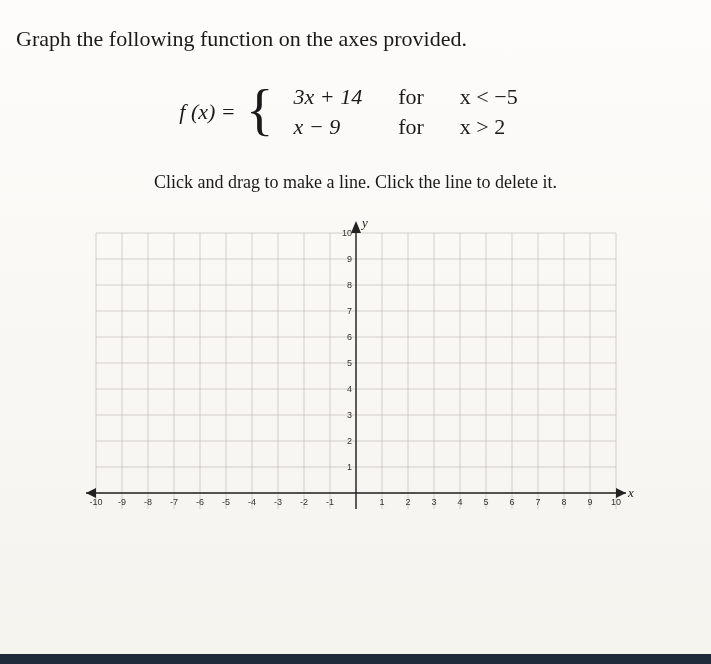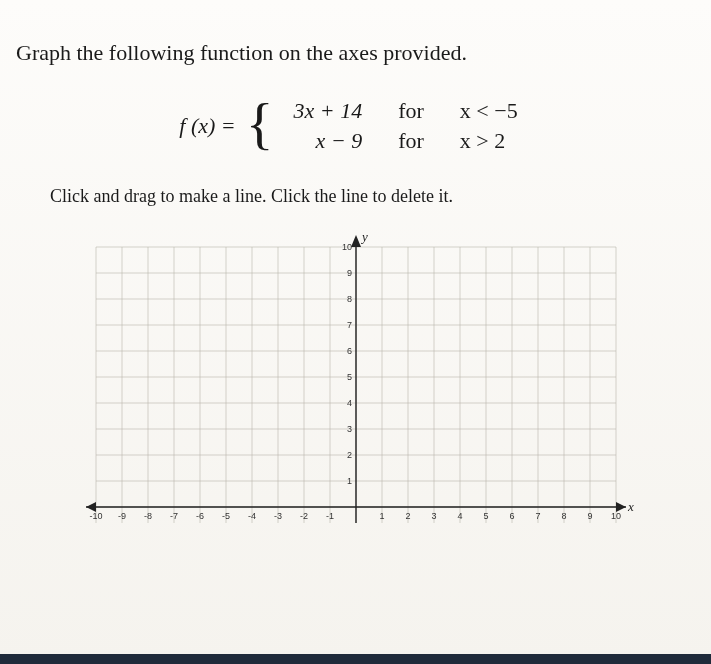--- a/index.html
+++ b/index.html
@@ -14,21 +14,21 @@
   }
   .page {
     background: linear-gradient(to bottom, #fdfcfa 0%, #f5f3ee 100%);
     padding: 20px 10px 0 10px;
     height: 100%;
     box-sizing: border-box;
   }
   .prompt {
     font-size: 22px;
     color: #1a1a1a;
-    margin: 20px 0 30px 6px;
+    margin: 6px 0 30px 6px;
   }
   .equation {
     text-align: center;
     font-size: 22px;
     color: #1a1a1a;
     margin: 18px auto 28px auto;
     display: flex;
     justify-content: center;
     align-items: center;
   }
@@ -48,24 +48,25 @@
     display: inline-block;
     text-align: left;
   }
   .pieces table {
     border-collapse: collapse;
   }
   .pieces td {
     padding: 2px 14px;
     font-size: 22px;
   }
-  .pieces .expr { font-style: italic; text-align: right; }
+  .pieces .expr { font-style: italic; }
   .pieces .for { font-style: normal; padding-left: 22px; padding-right: 22px;}
   .pieces .cond { }
   .instructions {
+    text-align: center;
     font-size: 18px;
     color: #1a1a1a;
     margin: 4px 40px 18px 40px;
     line-height: 1.4;
   }
   .graph-wrap {
     display: flex;
     justify-content: center;
     margin-top: 8px;
   }

